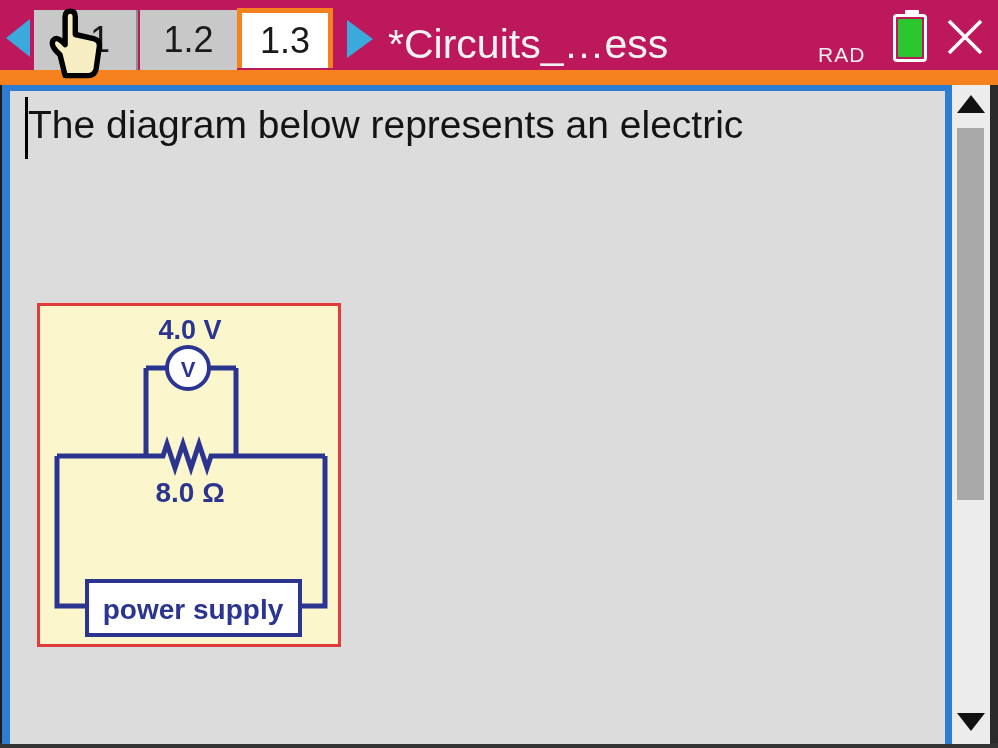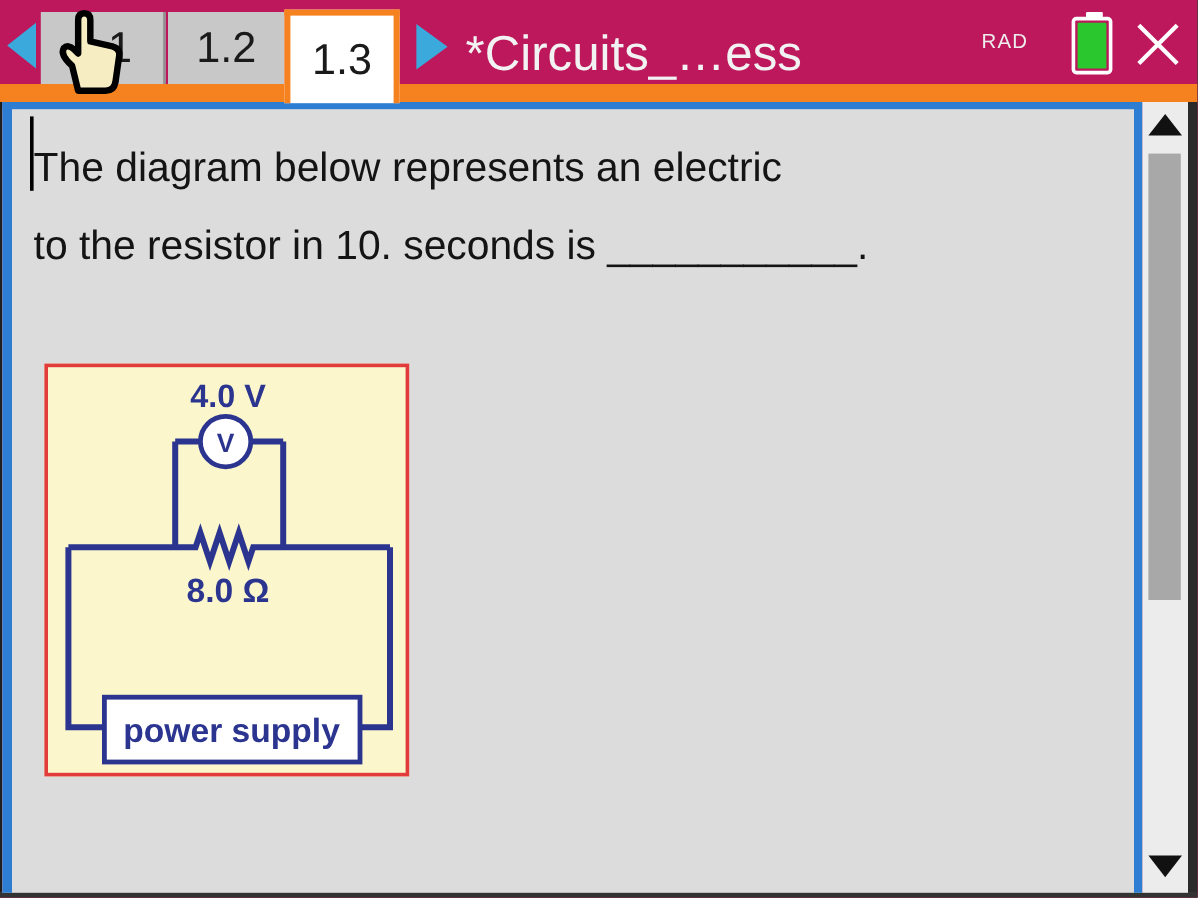--- a/index.html
+++ b/index.html
@@ -10,37 +10,37 @@
   }
   
   .orange-bar{position:absolute;left:0;top:70;width:998px;height:16px;background:#F5821F;top:70px;}
   .nav-arrow{position:absolute;width:0;height:0;}
   .nav-arrow.left{left:6px;top:19px;border-top:19px solid transparent;border-bottom:19px solid transparent;border-right:24px solid #3BA9DB;}
   .nav-arrow.right{left:347px;top:20px;border-top:19px solid transparent;border-bottom:19px solid transparent;border-left:26px solid #3BA9DB;}
   .tab{position:absolute;top:10px;height:60px;background:#C8C8C8;color:#1a1a1a;
        font-size:36px;display:flex;align-items:center;justify-content:center;}
   .tab-1{left:34px;width:104px;border-right:2px solid #8f8f8f;}
   .tab-2{left:140px;width:97px;}
-  .tab-3{left:237px;width:96px;top:8px;height:78px;background:#fff;z-index:3;
+  .tab-3{left:237px;width:96px;top:8px;height:60px;background:#fff;z-index:3;
          border:5px solid #F5821F;border-bottom:none;}
   .doc-title{position:absolute;left:388px;top:21px;color:#f2f2f2;font-size:41px;white-space:nowrap;}
-  .rad{position:absolute;left:818px;top:25px;color:#ededed;font-size:17px;letter-spacing:1px;}
+  .rad{position:absolute;left:818px;top:43px;color:#ededed;font-size:21px;letter-spacing:1px;}
   .battery{position:absolute;left:893px;top:14px;width:34px;height:48px;border:3px solid #fff;border-radius:4px;padding:2px;}
   .battery .level{width:100%;height:100%;background:#2BC72E;border-radius:1px;}
   .battery .cap{position:absolute;left:9px;top:-7px;width:14px;height:5px;background:#fff;border-radius:1px;}
   .close-x{position:absolute;left:944px;top:16px;width:42px;height:42px;}
   .hand-cursor{position:absolute;left:33px;top:6px;width:82px;height:76px;z-index:6;}
   
   .edge-black-left{position:absolute;left:0;top:85px;width:2px;height:659px;background:#1e1e1e;}
   .content{position:absolute;left:2px;top:85px;width:950px;height:659px;background:#DCDCDC;
            border-top:6px solid #2D7DD2;border-left:8px solid #2D7DD2;border-right:7px solid #2D7DD2;}
   .edge-black-right{position:absolute;left:990px;top:85px;width:8px;height:659px;background:#2a2a2a;}
   .bottom-bar{position:absolute;left:0;top:743px;width:998px;height:5px;background:#333;}
   
-  .question{position:absolute;left:18px;top:17px;font-size:34px;line-height:65px;color:#141414;letter-spacing:0;}
+  .question{position:absolute;left:18px;top:1px;font-size:39px;line-height:65px;color:#141414;letter-spacing:0;}
   .question div{white-space:nowrap;}
   .text-cursor{position:absolute;left:15px;top:6px;width:3px;height:62px;background:#000;}
   
   .diagram{position:absolute;left:27px;top:212px;width:304px;height:344px;background:#FBF6CC;border:3px solid #E23B3B;}
   
   .scrollbar{position:absolute;left:952px;top:85px;width:38px;height:659px;background:#ECECEC;}
   .sb-up{position:absolute;left:5px;top:10px;width:0;height:0;border-left:14px solid transparent;border-right:14px solid transparent;border-bottom:18px solid #111;}
   .sb-down{position:absolute;left:5px;top:628px;width:0;height:0;border-left:14px solid transparent;border-right:14px solid transparent;border-top:18px solid #111;}
   .sb-thumb{position:absolute;left:5px;top:43px;width:27px;height:372px;background:#A8A8A8;}
 </style>
@@ -85,21 +85,20 @@
 
   <div class="edge-black-left"></div>
   <div class="edge-black-right"></div>
   <div class="bottom-bar"></div>
 
   <div class="content">
     <div class="text-cursor"></div>
 
     <div class="question">
       <div>The diagram below represents an electric</div>
-      <div>to the resistor in 10. seconds is ___________.</div>
     </div>
 
     <div class="diagram">
       <svg width="298" height="338" viewBox="0 0 298 338">
 
         <path d="M17 150 H123 L127 138 L135 162 L143 138 L151 162 L159 138 L167 162 L171 150 H285
                  M17 150 V300 H47 M285 150 V300 H260" fill="none" stroke="#2B3590" stroke-width="5" stroke-linejoin="miter"></path>
 
         <path d="M106 62 H127 M169 62 H196 M106 62 V150 M196 62 V150" fill="none" stroke="#2B3590" stroke-width="5"></path>
 

